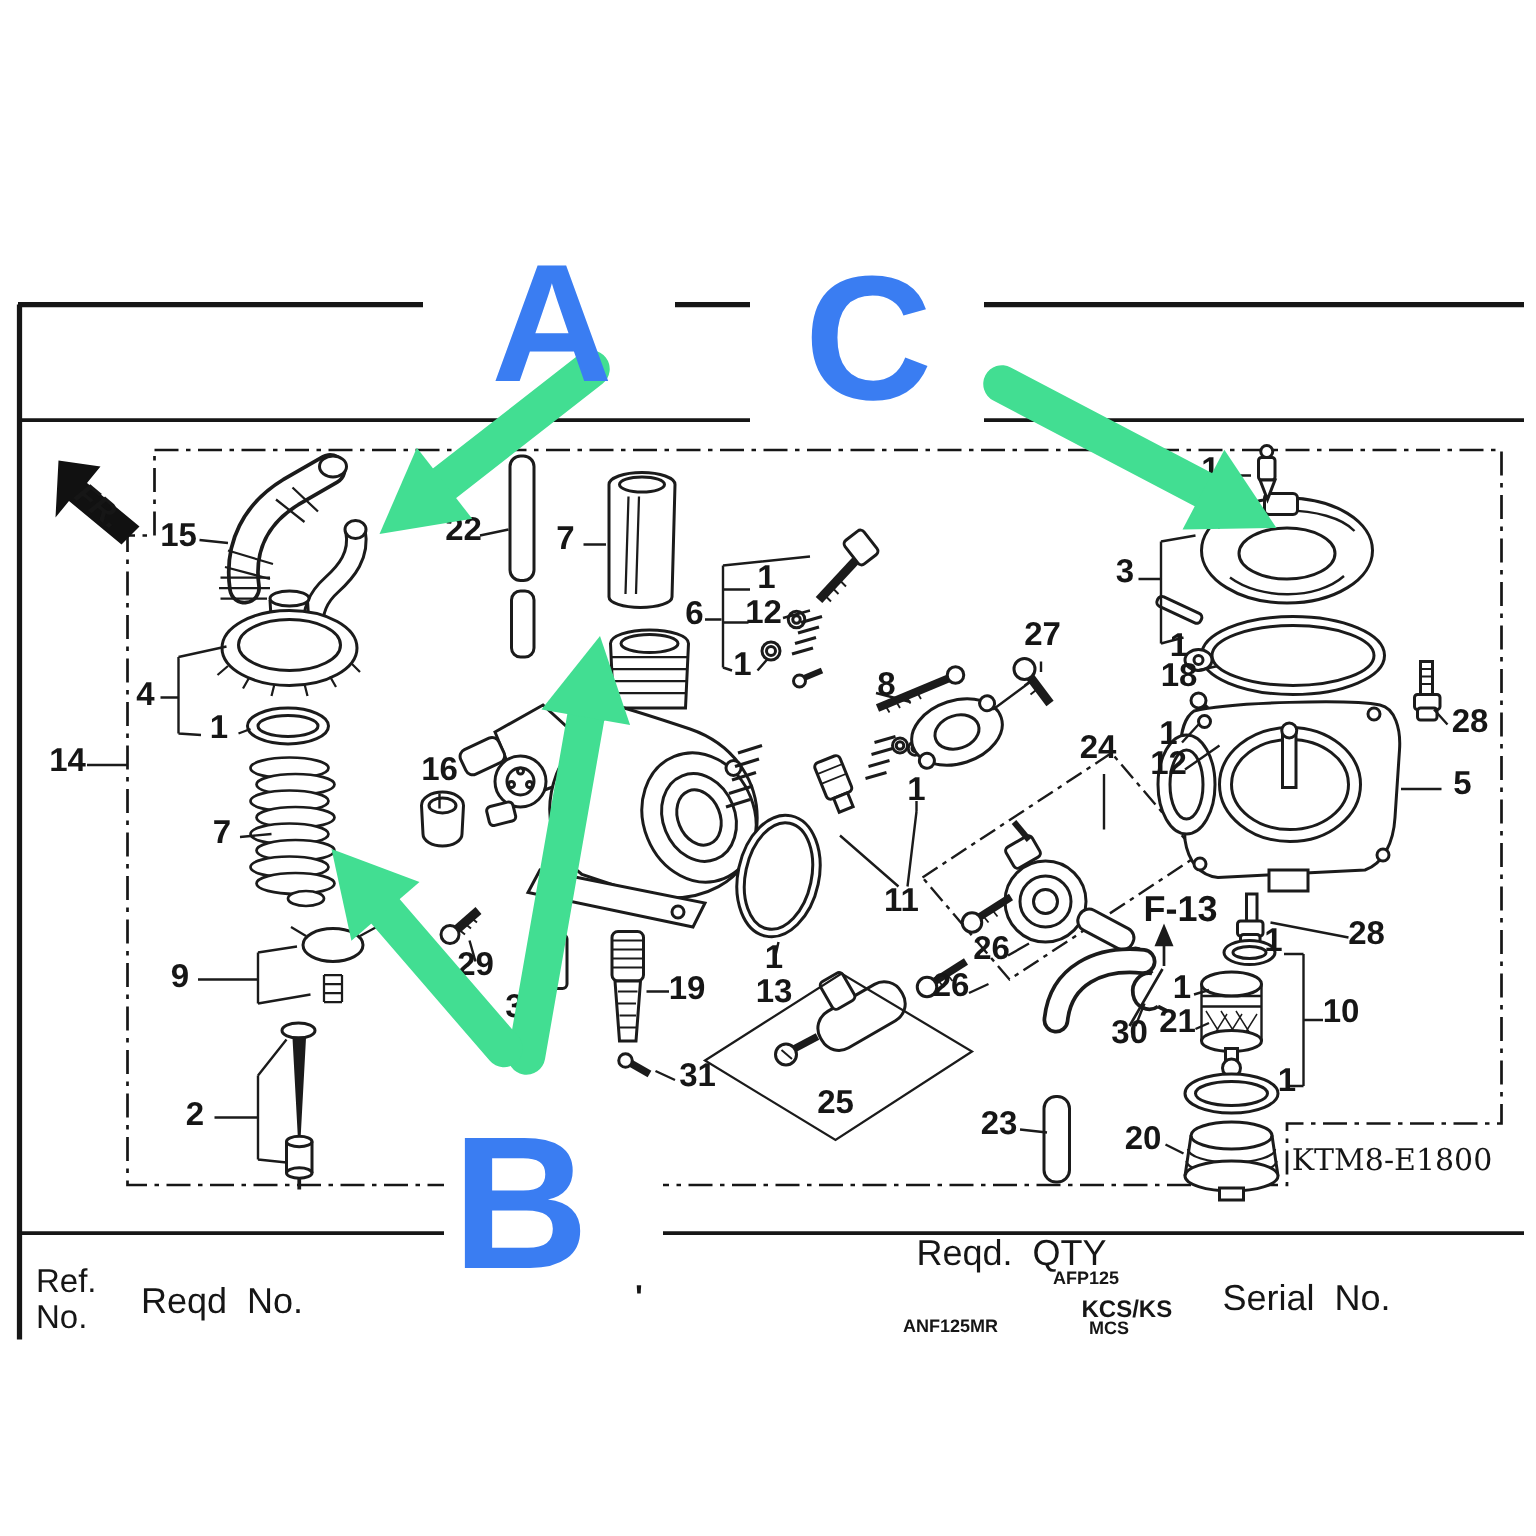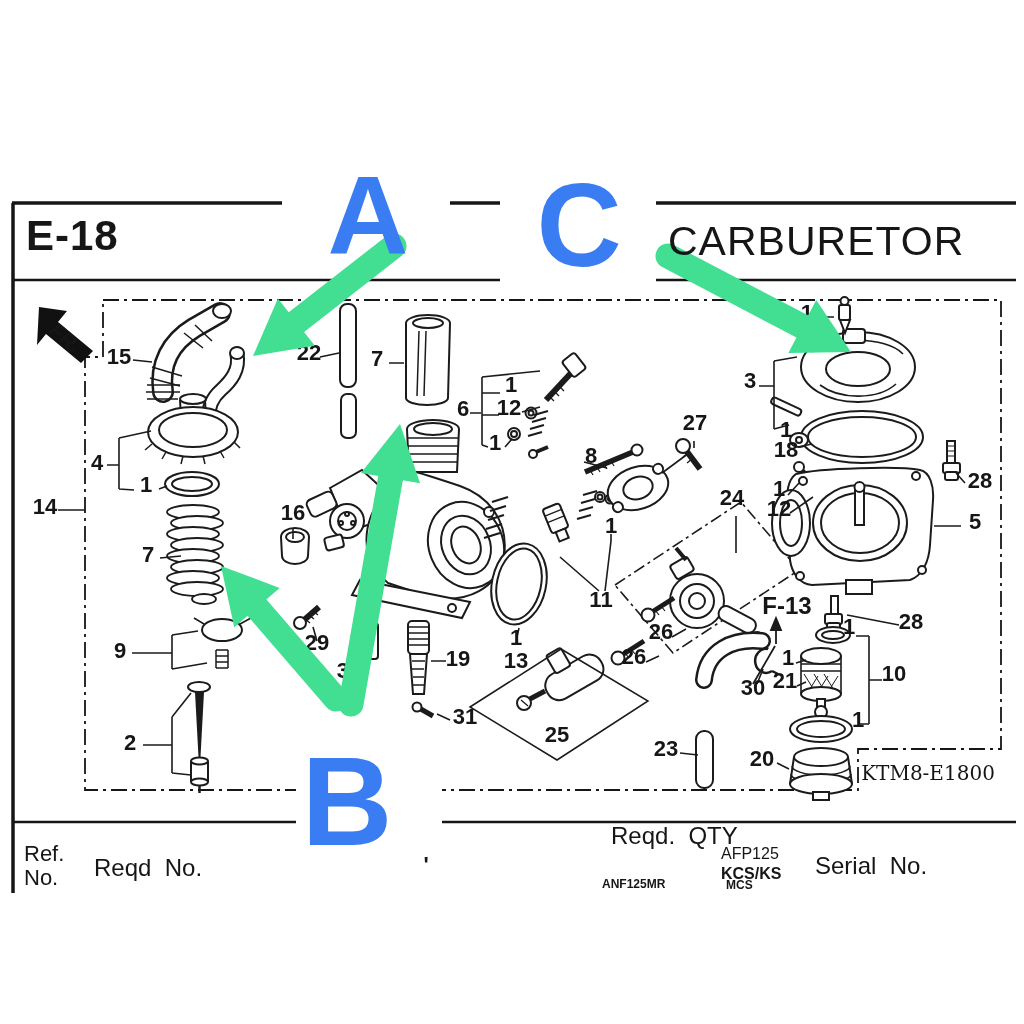--- a/index.html
+++ b/index.html
@@ -7,21 +7,21 @@
         font-family:"Liberation Sans",sans-serif;color:#161616;}
   #gfx{position:absolute;left:0;top:0;}
   .ovl{position:absolute;white-space:pre;}
   #page-code{left:26px;top:212px;font-size:42px;font-weight:bold;letter-spacing:1px;}
   #section-title{left:668px;top:218px;font-size:41px;font-weight:normal;letter-spacing:1px;}
   #fr-label{left:60px;top:318px;font-size:21px;font-weight:bold;font-style:italic;
             transform:rotate(40deg);transform-origin:left top;}
   #ref-label{left:24px;top:842px;font-size:22px;line-height:1.08;}
   #partno-label{left:94px;top:854px;font-size:24px;}
   #reqdqty-label{left:611px;top:822px;font-size:24px;}
-  #afp-label{left:721px;top:845px;font-size:16px;font-weight:normal;}
+  #afp-label{left:702px;top:845px;font-size:12px;font-weight:bold;}
   #kcs-label{left:721px;top:865px;font-size:16px;font-weight:bold;}
   #anf-label{left:602px;top:877px;font-size:12px;font-weight:bold;}
   #mcs-label{left:726px;top:878px;font-size:12px;font-weight:bold;}
   #serial-label{left:815px;top:852px;font-size:24px;}
   svg text{user-select:none;}
 </style>
 </head>
 <body>
 
 <div id="page">
@@ -430,22 +430,20 @@
         <g>
           <line x1="336" y1="699" x2="251.74100750792104" y2="601.5526434656825" stroke="#42DE92" stroke-width="25" stroke-linecap="round"></line>
           <polygon points="221,566 279.66669610438584,587.9822375611683 234.28034274394,627.2260769329824" fill="#42DE92"></polygon>
         </g>
         <text x="368" y="254" text-anchor="middle" fill="#3A7DF2" font-size="112" font-weight="bold" font-family="&quot;Liberation Sans&quot;, sans-serif">A</text>
         <text x="347" y="845" text-anchor="middle" fill="#3A7DF2" font-size="126" font-weight="bold" font-family="&quot;Liberation Sans&quot;, sans-serif">B</text>
         <text x="579" y="266" text-anchor="middle" fill="#3A7DF2" font-size="118" font-weight="bold" font-family="&quot;Liberation Sans&quot;, sans-serif">C</text>
       </g>
   </svg>
 
-  <div class="ovl" id="page-code">E-18</div>
-  <div class="ovl" id="section-title">CARBURETOR</div>
   <div class="ovl" id="fr-label">FR.</div>
 
   <div class="ovl" id="ref-label">Ref.
 No.</div>
   <div class="ovl" id="partno-label">Reqd  No.</div>
   <div class="ovl" id="reqdqty-label">Reqd.  QTY</div>
   <div class="ovl" id="afp-label">AFP125</div>
   <div class="ovl" id="kcs-label">KCS/KS</div>
   <div class="ovl" id="anf-label">ANF125MR</div>
   <div class="ovl" id="mcs-label">MCS</div>

